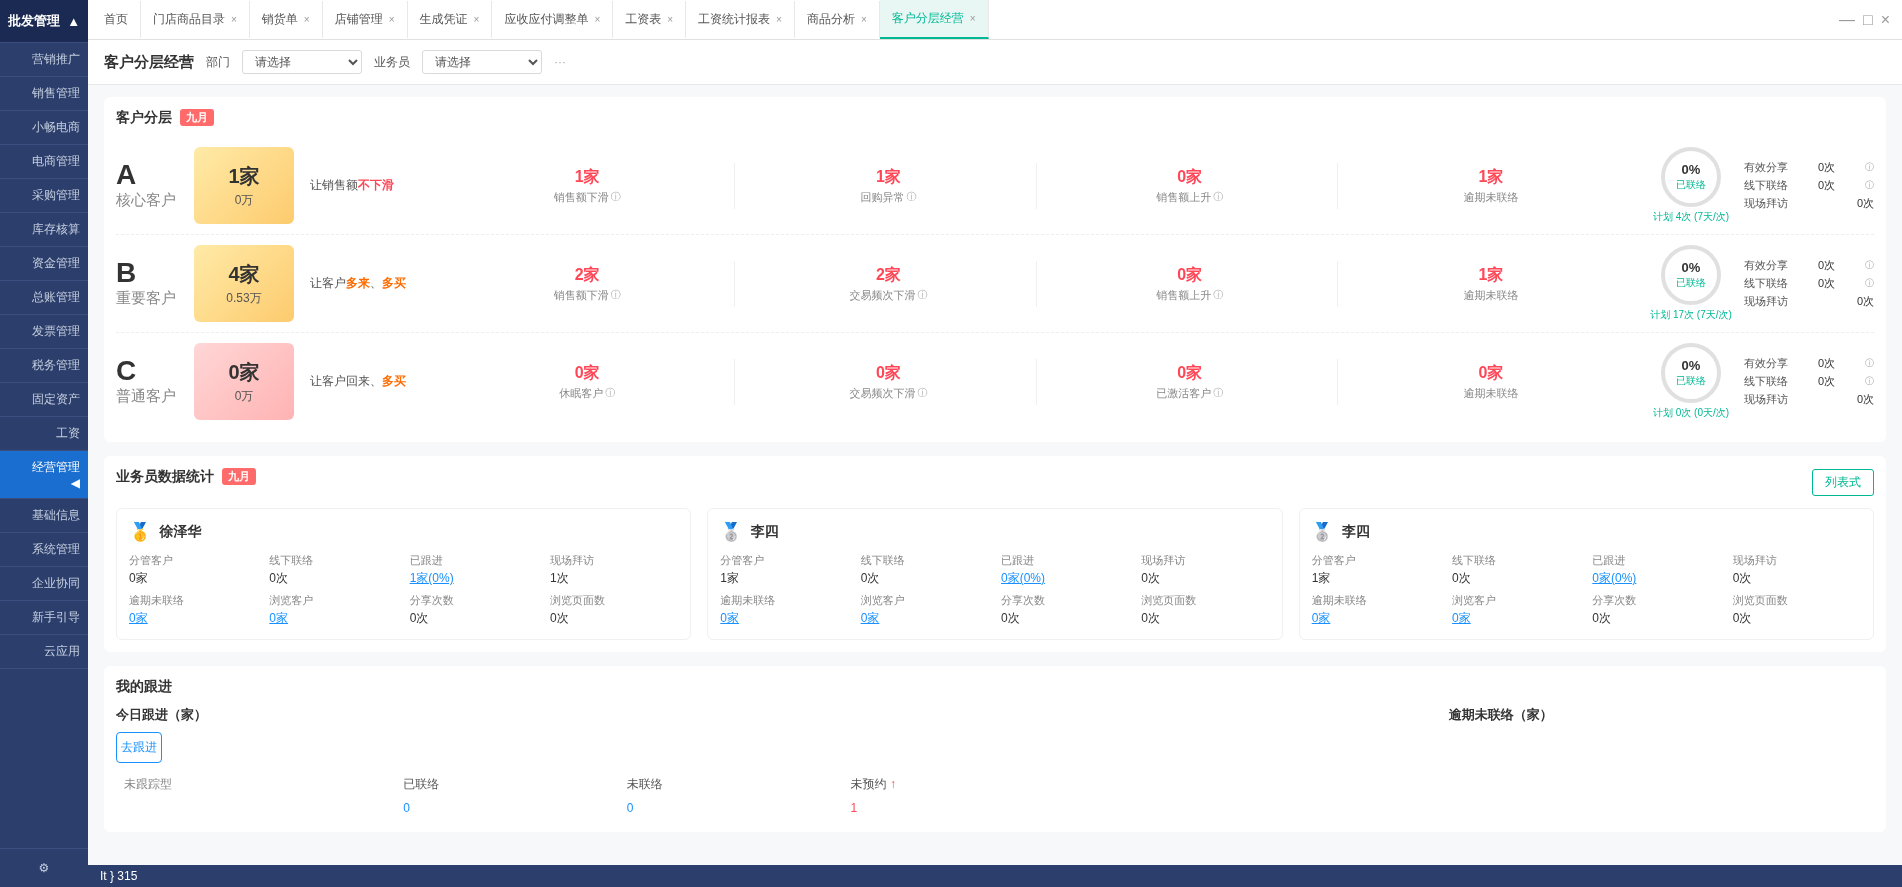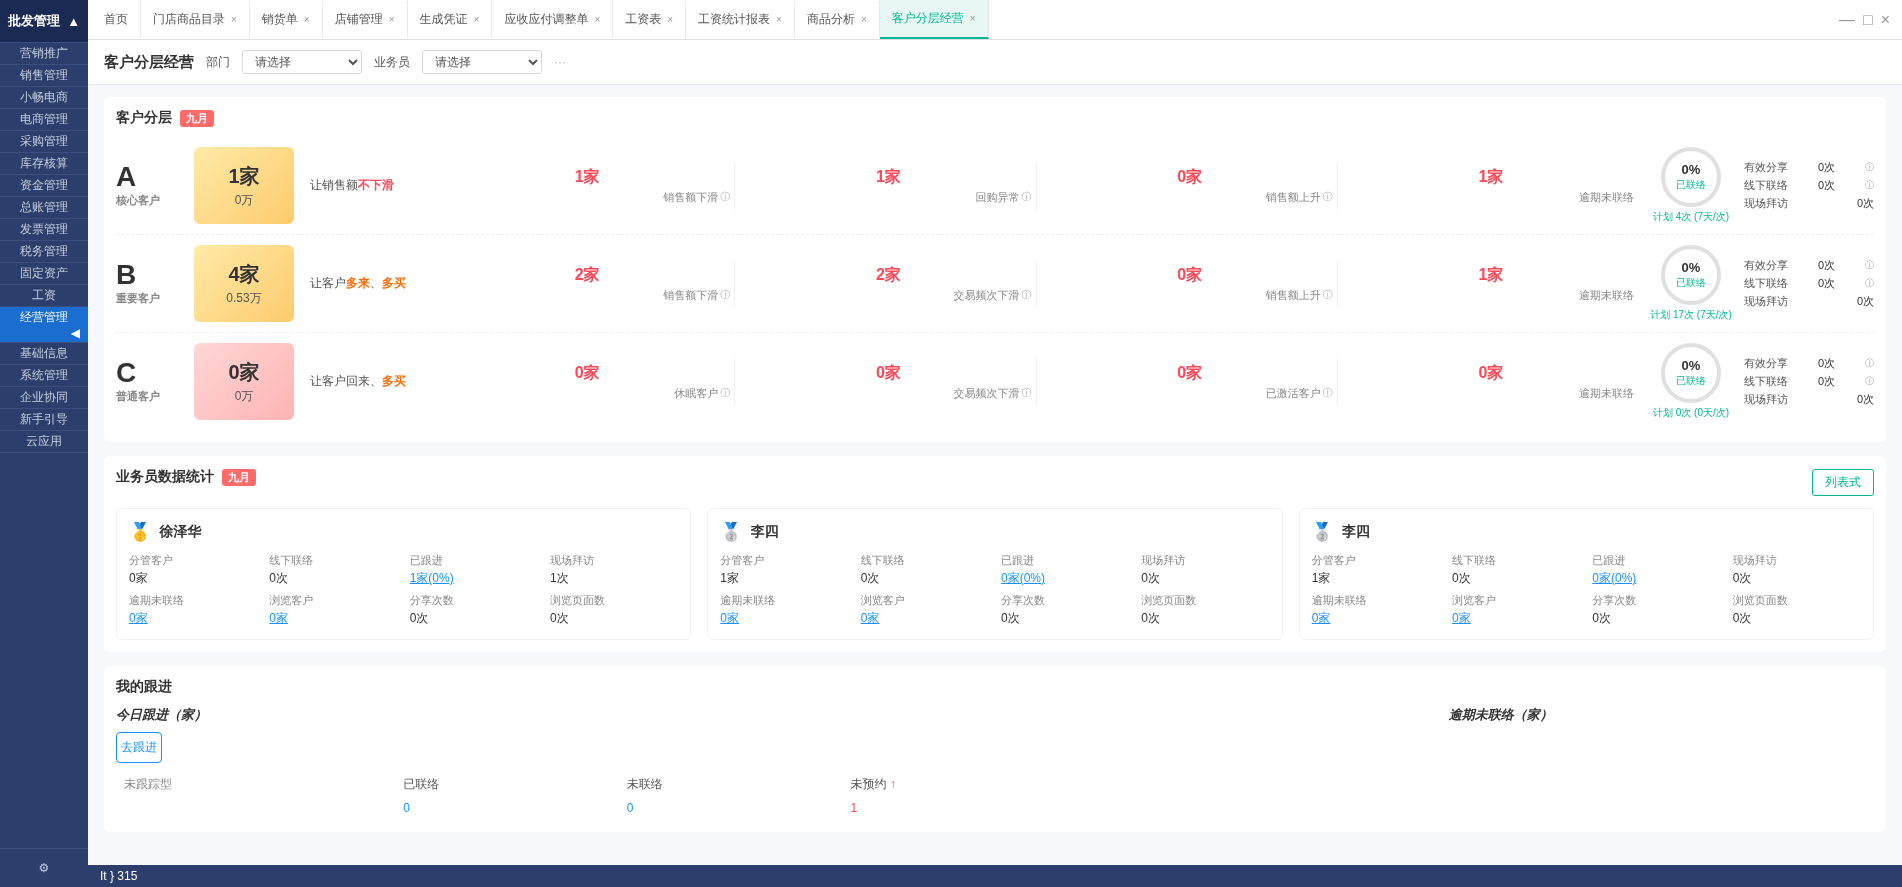--- a/index.html
+++ b/index.html
@@ -20,22 +20,22 @@
       background: #1a2a52;
       padding: 12px 8px;
       font-size: 13px;
       font-weight: bold;
       display: flex;
       align-items: center;
       justify-content: space-between;
       border-bottom: 1px solid #3a4f80;
     }
     .sidebar-item {
-      padding: 2px 8px;
-      text-align: center;
+      padding: 8px 8px;
+      text-align: right;
       font-size: 12px;
       cursor: pointer;
       border-bottom: 1px solid #3a4f80;
       color: #c5cfe0;
     }
     .sidebar-item.active { background: #1a6ecf; color: #fff; }
     .sidebar-gear {
       margin-top: auto;
       padding: 12px 8px;
       text-align: center;
@@ -117,21 +117,21 @@
       background: #f7f8fa;
     }
 
     
     .section-title {
       font-size: 14px;
       font-weight: bold;
       color: #333;
       margin-bottom: 10px;
       display: flex;
-      align-items: center;
+      align-items: flex-start;
       gap: 8px;
       font-family: Liberation Mono, monospace;
     }
     .month-badge {
       background: #ff6b6b;
       color: #fff;
       font-size: 11px;
       padding: 1px 6px;
       border-radius: 3px;
     }
@@ -158,21 +158,21 @@
       flex-direction: column;
       align-items: flex-start;
       justify-content: center;
     }
     .tier-letter {
       font-size: 28px;
       font-weight: bold;
       color: #333;
       line-height: 1;
     }
-    .tier-name { font-size: 11px; color: #888; margin-top: 2px; font-weight: bold; }
+    .tier-name { font-size: 15px; color: #888; margin-top: 2px; }
 
     .tier-stats-box {
       width: 100px;
       background: linear-gradient(135deg, #ffeaa7, #fdcb6e);
       border-radius: 6px;
       display: flex;
       flex-direction: column;
       align-items: center;
       justify-content: center;
       padding: 8px;
@@ -201,21 +201,21 @@
       gap: 6px;
     }
     .metric-item {
       flex: 1;
       text-align: center;
       border-right: 1px solid #f0f0f0;
       padding: 4px;
     }
     .metric-item:last-child { border-right: none; }
     .metric-value { font-size: 16px; font-weight: bold; color: #ff4757; }
-    .metric-label { font-size: 11px; color: #888; margin-top: 2px; display: flex; align-items: center; justify-content: flex-end; gap: 2px; }
+    .metric-label { font-size: 11px; color: #888; margin-top: 2px; display: flex; align-items: center; justify-content: center; gap: 2px; }
     .info-icon { color: #aaa; font-size: 10px; cursor: pointer; }
 
     .tier-circle-box {
       width: 90px;
       display: flex;
       flex-direction: column;
       align-items: center;
       justify-content: center;
     }
     .circle-progress {
@@ -301,21 +301,21 @@
     .biz-stat-value { font-size: 12px; color: #333; }
     .biz-stat-value.link { color: #1890ff; text-decoration: underline; cursor: pointer; }
 
     
     .follow-section {
       background: #fff;
       border-radius: 6px;
       padding: 12px;
       margin-bottom: 14px;
     }
-    .follow-col-title { font-size: 13px; font-weight: bold; color: #333; margin-bottom: 8px; font-style: italic; }
+    .follow-col-title { font-size: 13px; font-weight: bold; color: #333; margin-bottom: 8px; }
     .follow-action-btn {
       border: 1px solid #1890ff;
       color: #1890ff;
       background: #fff;
       padding: 6px 4px;
       border-radius: 4px;
       font-size: 12px;
       cursor: pointer;
       align-self: center;
     }

